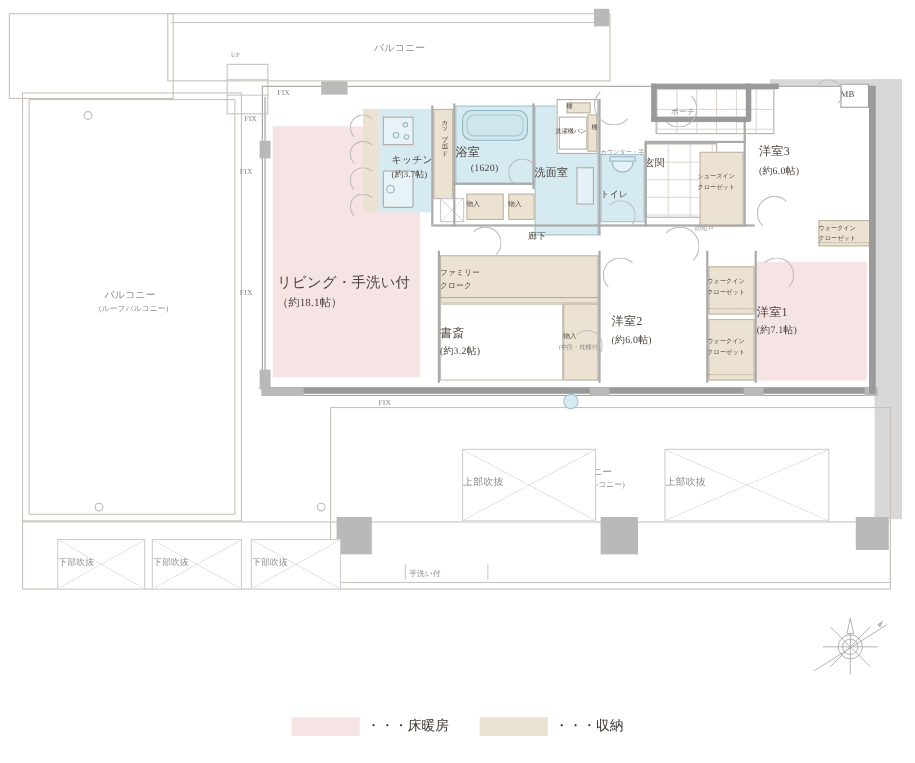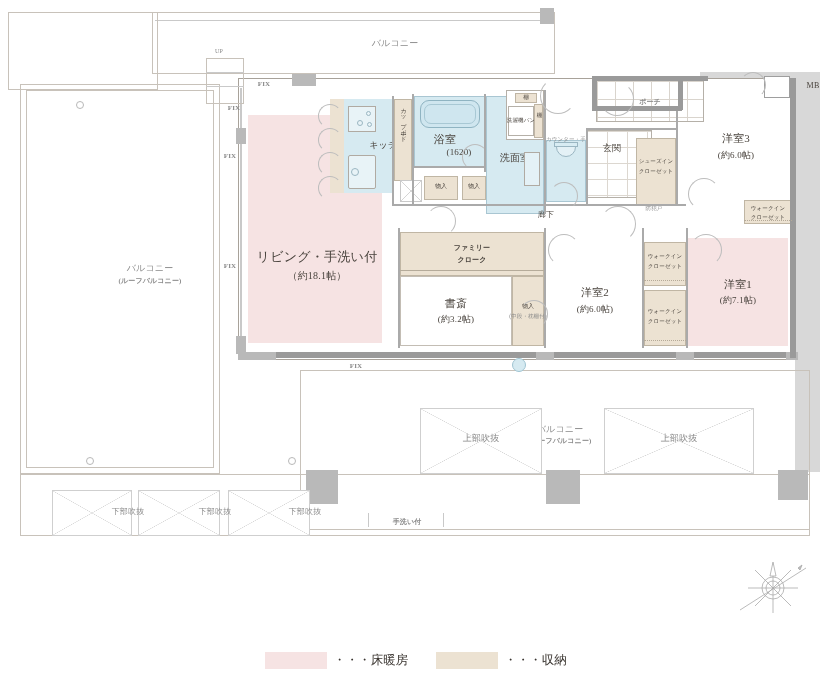--- a/index.html
+++ b/index.html
@@ -15,28 +15,28 @@
   .fill-white{background:#ffffff;}
   .fill-gray{background:#b9b9b9;}
   .fill-ltgray{background:#d8d8d8;}
   .wall-thick{background:#9a9a9a;}
   .wall-mid{background:#aaaaaa;}
   .hair{background:#c9c9c9;}
   .out{border:1px solid #b0aaa2;}
   .out-t{border:1px solid #c8c2ba;}
 
   
-  .lab{position:absolute;text-align:center;line-height:1.25;
+  .lab{position:absolute;line-height:1.25;
        white-space:nowrap;color:#4a443e;letter-spacing:.02em;}
   .l13{font-size:13px;}
   .l11{font-size:11px;}
   .l10{font-size:10px;}
   .l9{font-size:9px;}
-  .l8{font-size:8px;padding-left:36px;}
-  .l7{font-size:7px;font-weight:bold;}
+  .l8{font-size:8px;}
+  .l7{font-size:7px;}
   .l6{font-size:6px;}
   .l5{font-size:5.5px;}
   .sub{font-size:10px;}
   .gray{color:#8a8a8a;}
   .vert{writing-mode:vertical-rl;text-orientation:upright;white-space:nowrap;}
 
   
   .void{border:1px solid #cfcfcf;background:#ffffff;position:absolute;}
   .void:before,.void:after{content:"";position:absolute;left:0;top:0;
       width:100%;height:100%;background:

